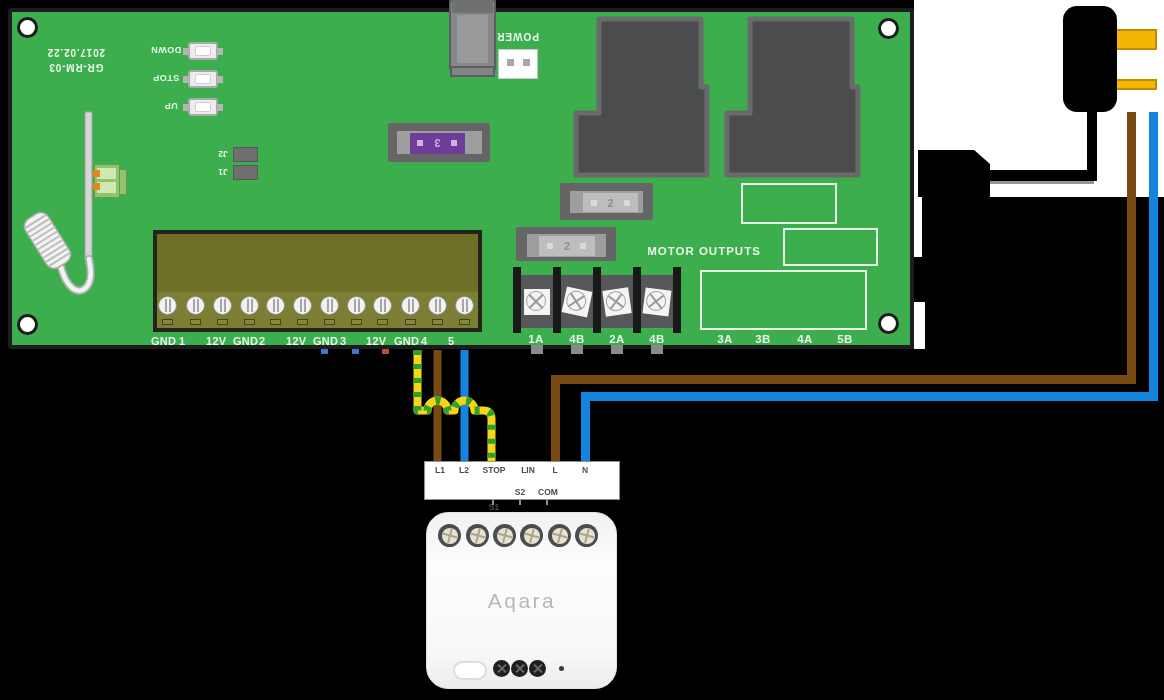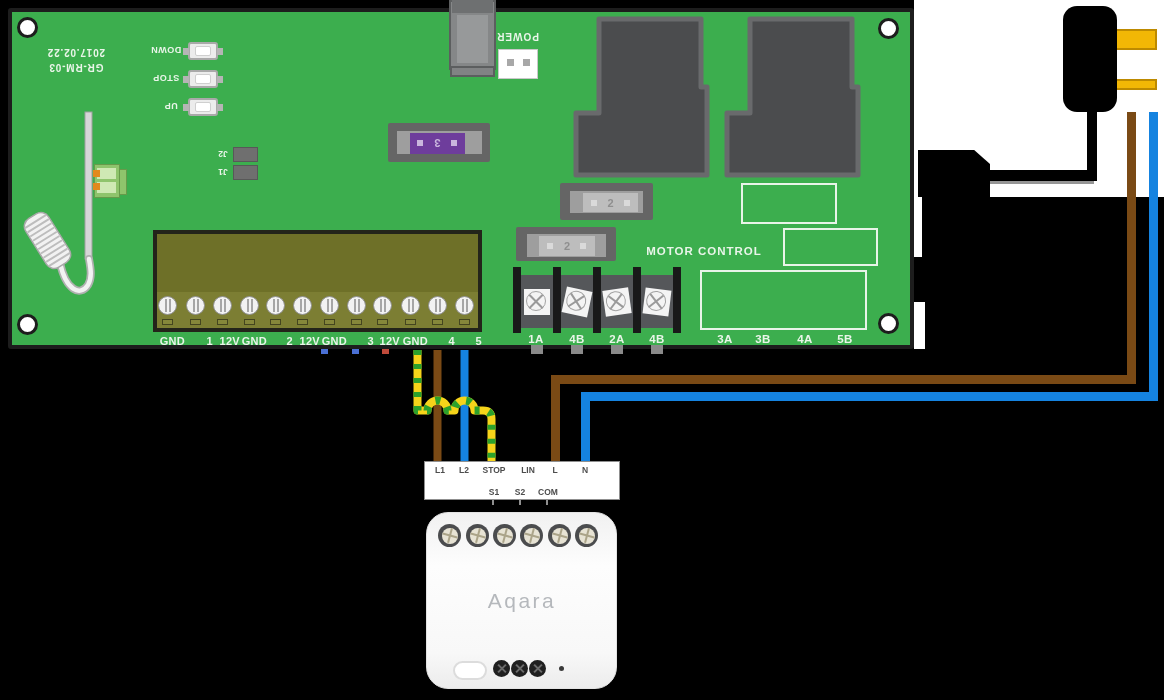--- a/index.html
+++ b/index.html
@@ -35,21 +35,21 @@
           background:#f2f2f2;border:1px solid #8f8f8f;box-sizing:border-box;}
   .cscrew i,.cscrew b{position:absolute;top:2px;width:2px;height:13px;background:#a6a6a6;}
   .cscrew i{left:6px;} .cscrew b{left:10px;}
   .cscrew:nth-of-type(1){transform:rotate(25deg);} .cscrew:nth-of-type(2){transform:rotate(-45deg);}
   .cscrew:nth-of-type(3){transform:rotate(20deg);} .cscrew:nth-of-type(4){transform:rotate(-70deg);}
   .cscrew:nth-of-type(5){transform:rotate(-40deg);}.cscrew:nth-of-type(6){transform:rotate(25deg);}
   .cscrew:nth-of-type(7){transform:rotate(40deg);} .cscrew:nth-of-type(8){transform:rotate(20deg);}
   .cscrew:nth-of-type(9){transform:rotate(-35deg);}.cscrew:nth-of-type(10){transform:rotate(25deg);}
   .cscrew:nth-of-type(11){transform:rotate(35deg);}.cscrew:nth-of-type(12){transform:rotate(88deg);}
   .cslot{position:absolute;top:319px;width:11px;height:6px;background:#85873a;border:1px solid #44451f;box-sizing:border-box;}
-  .ctl-label{position:absolute;top:335px;width:34px;text-align:right;font-size:11px;font-weight:600;
+  .ctl-label{position:absolute;top:335px;width:34px;text-align:left;font-size:11px;font-weight:600;
              color:#e9f5e9;letter-spacing:.3px;}
   .title{font-weight:600;letter-spacing:1.2px;color:#e9f5e9;font-size:11.5px;text-align:center;}
   
   .mbar{position:absolute;top:267px;width:8px;height:66px;background:#191919;}
   .mblk{position:absolute;top:275px;width:32px;height:53px;background:#55575a;}
   .msq{position:absolute;top:289px;width:26px;height:26px;background:#f4f4f4;}
   .msq .c{position:absolute;left:2px;top:2px;width:20px;height:20px;border:1.5px solid #a3a3a3;
           border-radius:50%;box-sizing:border-box;}
   .msq i,.msq b{position:absolute;left:11px;top:3px;width:2px;height:19px;background:#9a9a9a;}
   .msq i{transform:rotate(45deg);} .msq b{transform:rotate(-45deg);}
@@ -237,21 +237,21 @@
   <span class="ctl-label" style="left:233px;">GND</span>
   <span class="ctl-label" style="left:259px;">2</span>
   <span class="ctl-label" style="left:286px;">12V</span>
   <span class="ctl-label" style="left:313px;">GND</span>
   <span class="ctl-label" style="left:340px;">3</span>
   <span class="ctl-label" style="left:366px;">12V</span>
   <span class="ctl-label" style="left:394px;">GND</span>
   <span class="ctl-label" style="left:421px;">4</span>
   <span class="ctl-label" style="left:448px;">5</span>
 
-  <div class="abs title" style="left:634px;top:245px;width:140px;letter-spacing:1px;">MOTOR CONTROL</div>
+  <div class="abs title" style="left:634px;top:245px;width:140px;letter-spacing:1px;">MOTOR OUTPUTS</div>
   <div class="mbar" style="left:513px;"></div>
   <div class="mbar" style="left:553px;"></div>
   <div class="mbar" style="left:593px;"></div>
   <div class="mbar" style="left:633px;"></div>
   <div class="mbar" style="left:673px;"></div>
   <div class="mblk" style="left:521px;"></div>
   <div class="mblk" style="left:561px;"></div>
   <div class="mblk" style="left:601px;"></div>
   <div class="mblk" style="left:641px;"></div>
   <div class="msq" style="left:524px;">
@@ -306,21 +306,21 @@
   <div class="abs prong" style="left:1113px;top:79px;width:44px;height:11px;"></div>
   <div class="abs plug"></div>
 
   <div class="abs wbox"></div>
   <span class="wlab" style="left:420px;top:465px;">L1</span>
   <span class="wlab" style="left:444px;top:465px;">L2</span>
   <span class="wlab" style="left:474px;top:465px;">STOP</span>
   <span class="wlab" style="left:508px;top:465px;">LIN</span>
   <span class="wlab" style="left:535px;top:465px;">L</span>
   <span class="wlab" style="left:565px;top:465px;">N</span>
-  <span class="wlab" style="left:474px;top:487px;">S1</span>
+  <span class="wlab" style="left:474px;top:502px;">S1</span>
   <span class="wlab" style="left:500px;top:487px;">S2</span>
   <span class="wlab" style="left:528px;top:487px;">COM</span>
   <div class="wtick" style="left:492px;"></div>
   <div class="wtick" style="left:519px;"></div>
   <div class="wtick" style="left:546px;"></div>
 
   <div class="abs aqara"></div>
   <div class="aterm" style="left:438px;">
       <div class="c"></div>
       <i></i>

